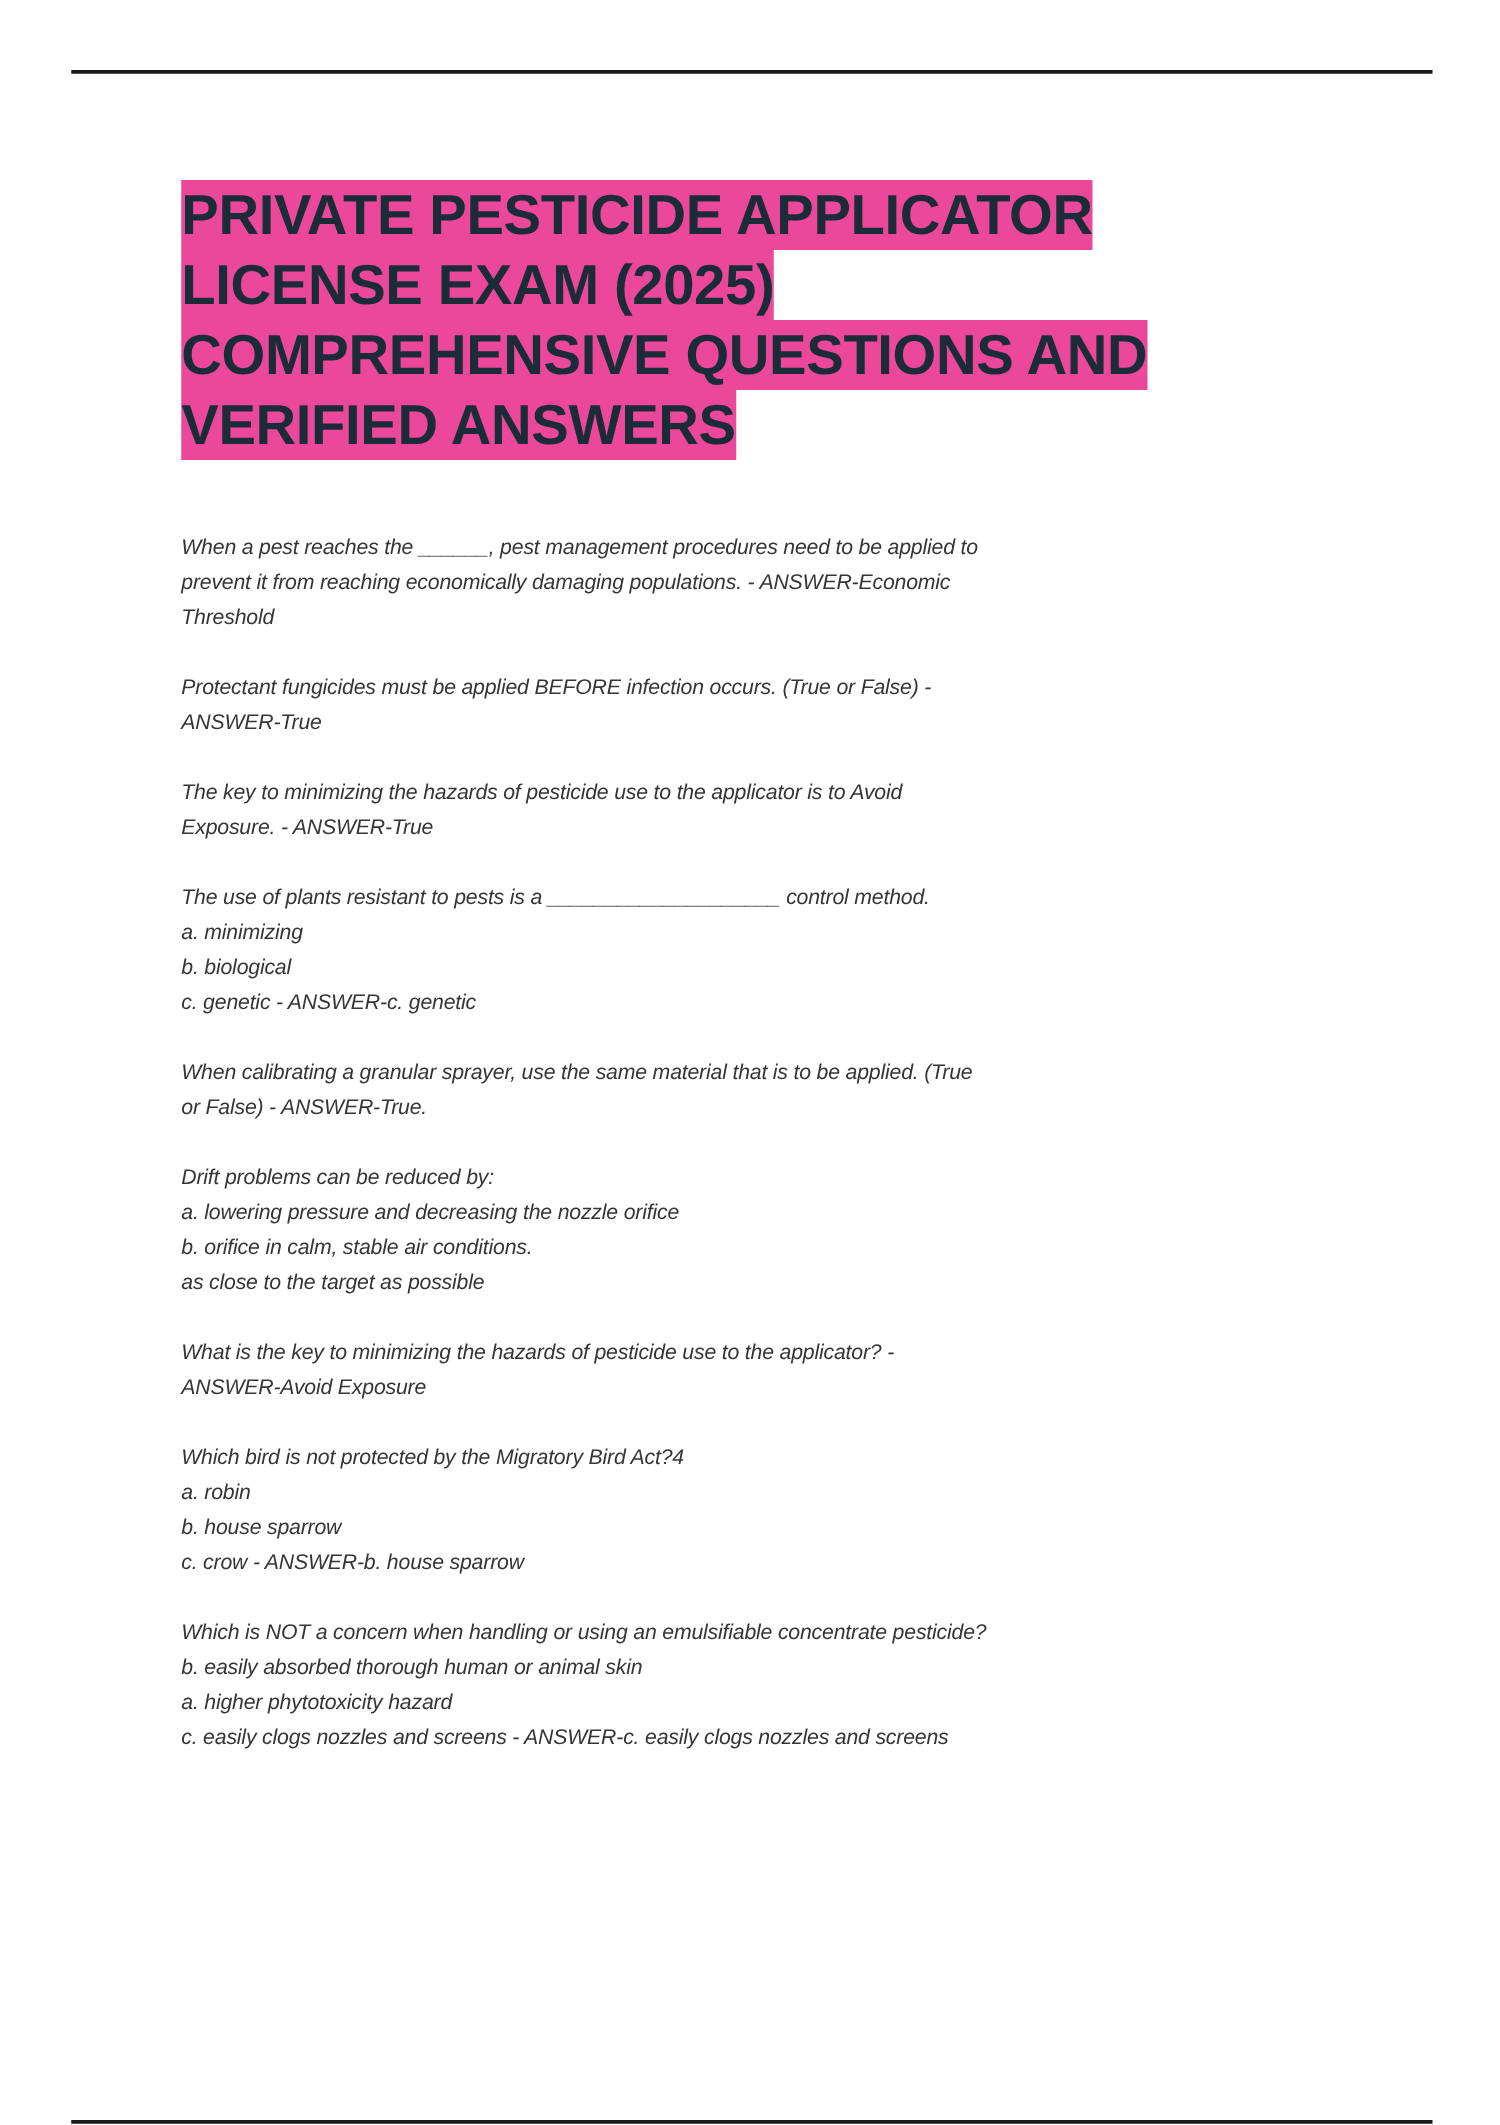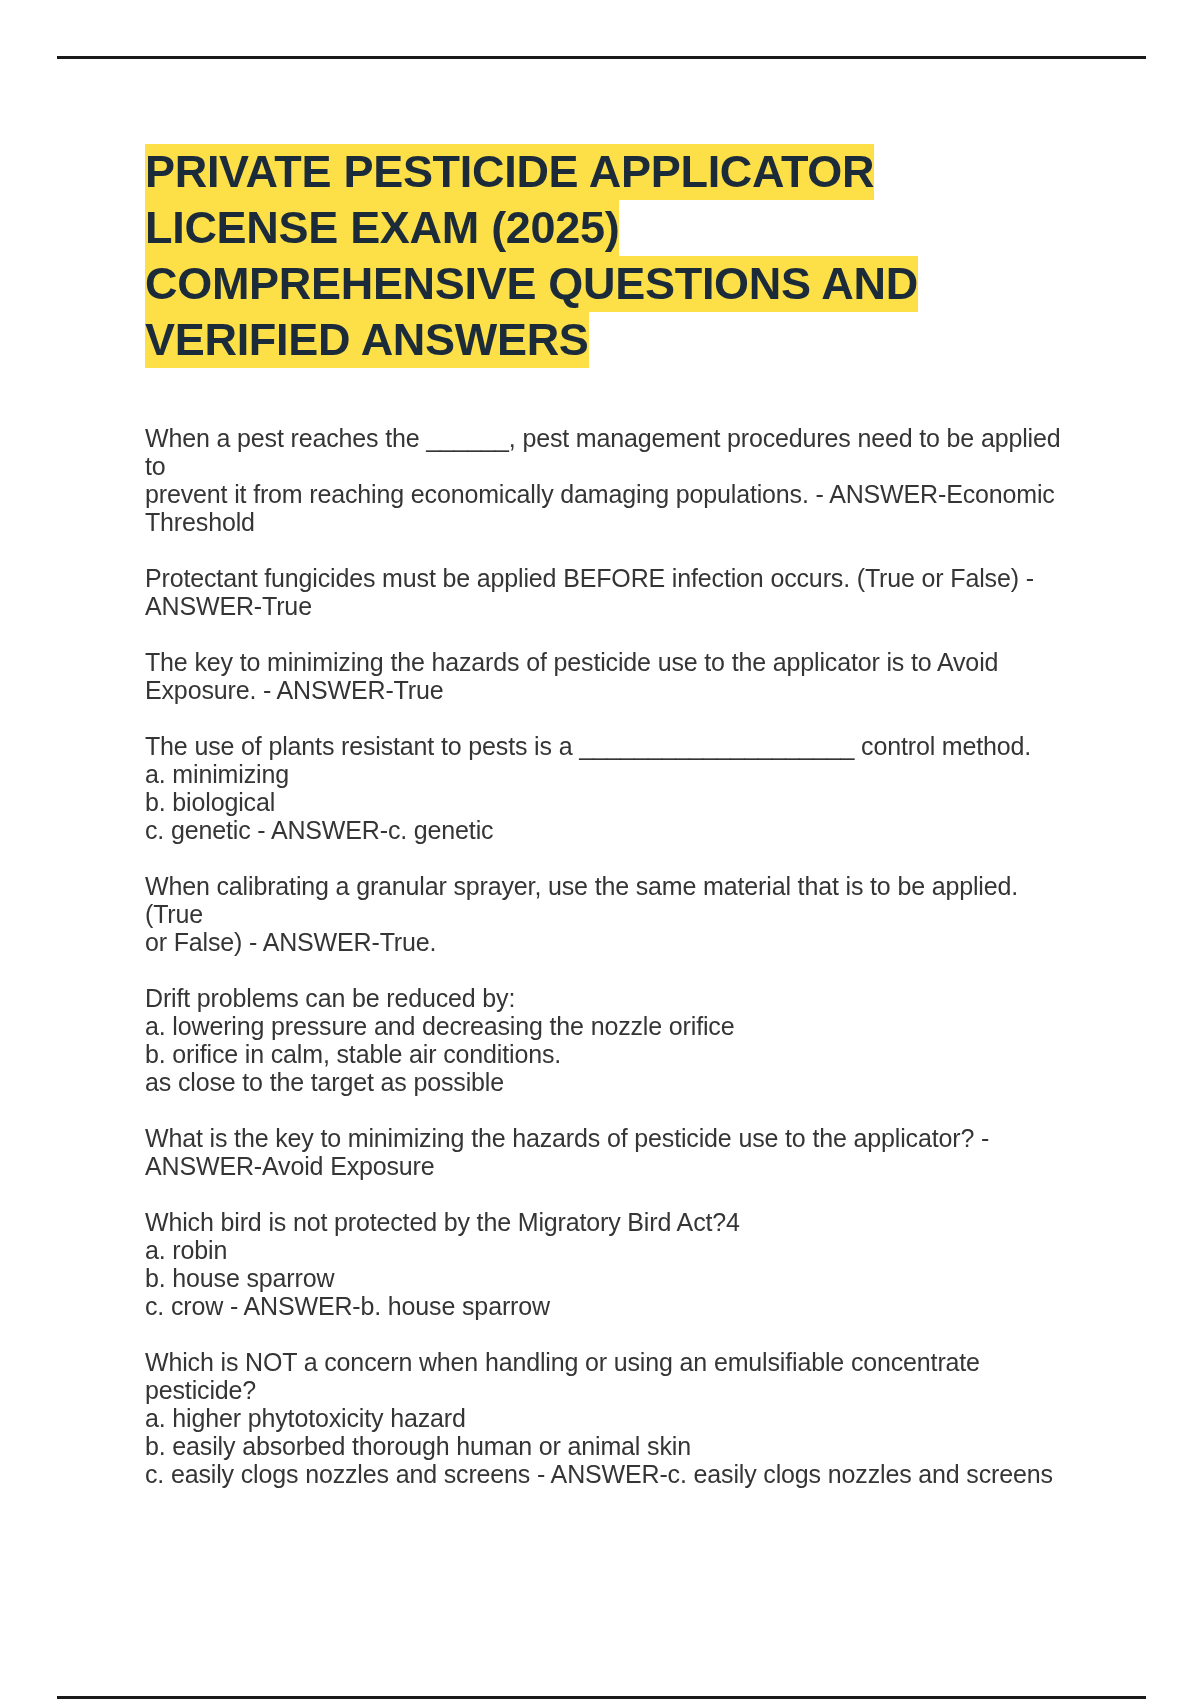--- a/index.html
+++ b/index.html
@@ -33,35 +33,36 @@
       font-size: 45px;
       font-weight: bold;
       line-height: 56px;
       color: #1c2b3a;
       letter-spacing: -0.3px;
     }
     .title-line {
       display: block;
     }
     .title-line span {
-      background: #fde047;
+      background: #ec4899;
       padding: 2px 0 3px 0;
       box-decoration-break: clone;
       -webkit-box-decoration-break: clone;
     }
 
     .content {
       position: absolute;
       left: 145px;
       top: 424px;
       width: 930px;
-      font-size: 25px;
+      font-size: 17px;
       line-height: 28px;
       color: #353535;
       letter-spacing: -0.15px;
+      font-style: italic;
     }
     .qa {
       margin: 0 0 28px 0;
     }
     .qa p {
       margin: 0;
     }
   </style>
 </head>
 <body>
@@ -110,19 +111,19 @@
     <p>ANSWER-Avoid Exposure</p>
   </div>
   <div class="qa">
     <p>Which bird is not protected by the Migratory Bird Act?4</p>
     <p>a. robin</p>
     <p>b. house sparrow</p>
     <p>c. crow - ANSWER-b. house sparrow</p>
   </div>
   <div class="qa">
     <p>Which is NOT a concern when handling or using an emulsifiable concentrate pesticide?</p>
+    <p>b. easily absorbed thorough human or animal skin</p>
     <p>a. higher phytotoxicity hazard</p>
-    <p>b. easily absorbed thorough human or animal skin</p>
     <p>c. easily clogs nozzles and screens - ANSWER-c. easily clogs nozzles and screens</p>
   </div>
 </div>
 
 <div class="rule bottom"></div>
 
 </body></html>

